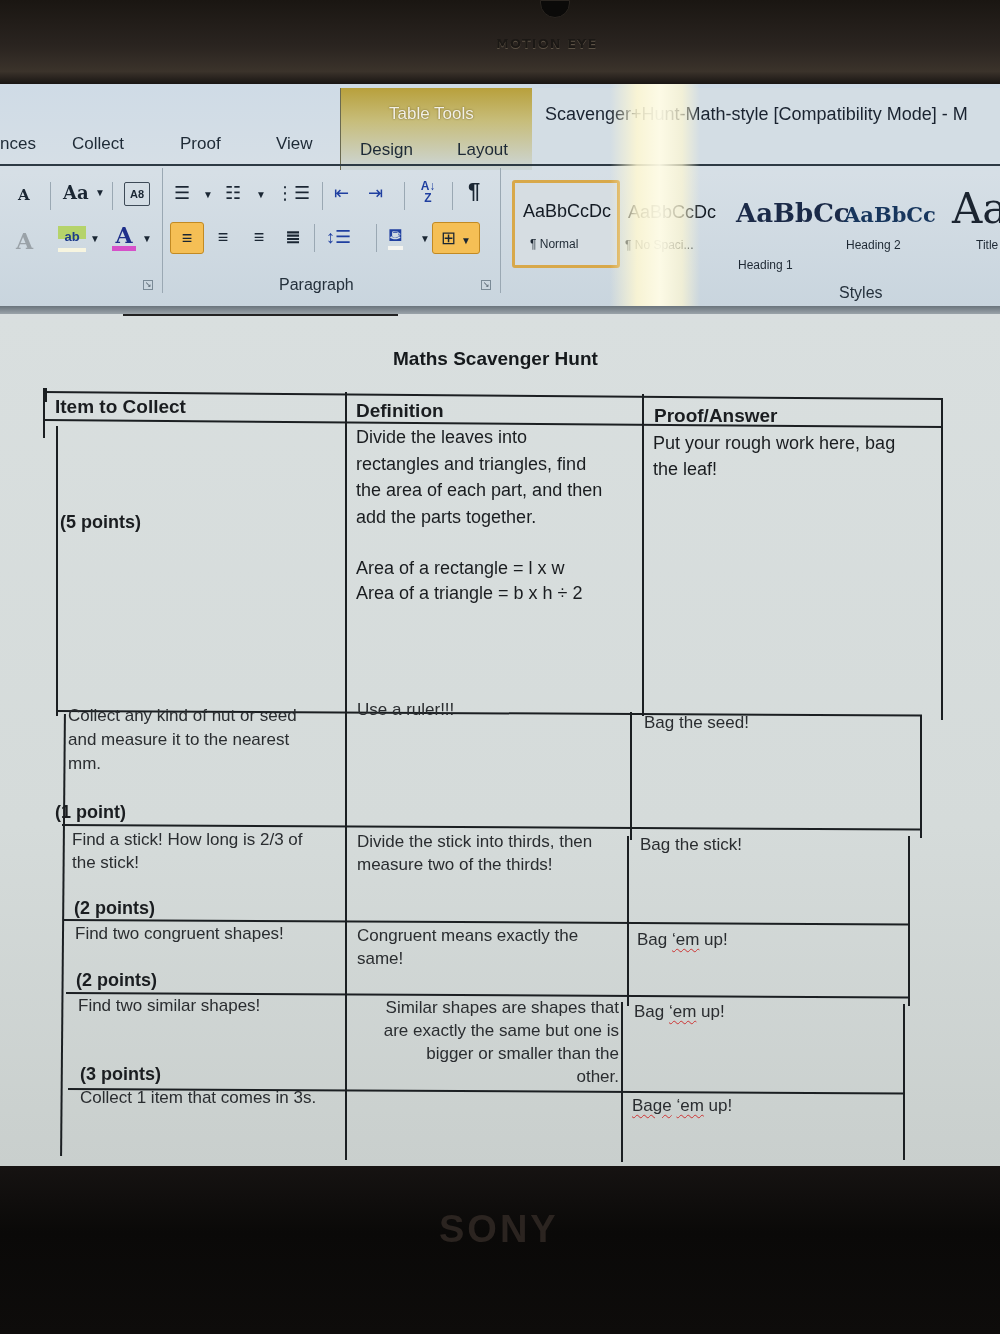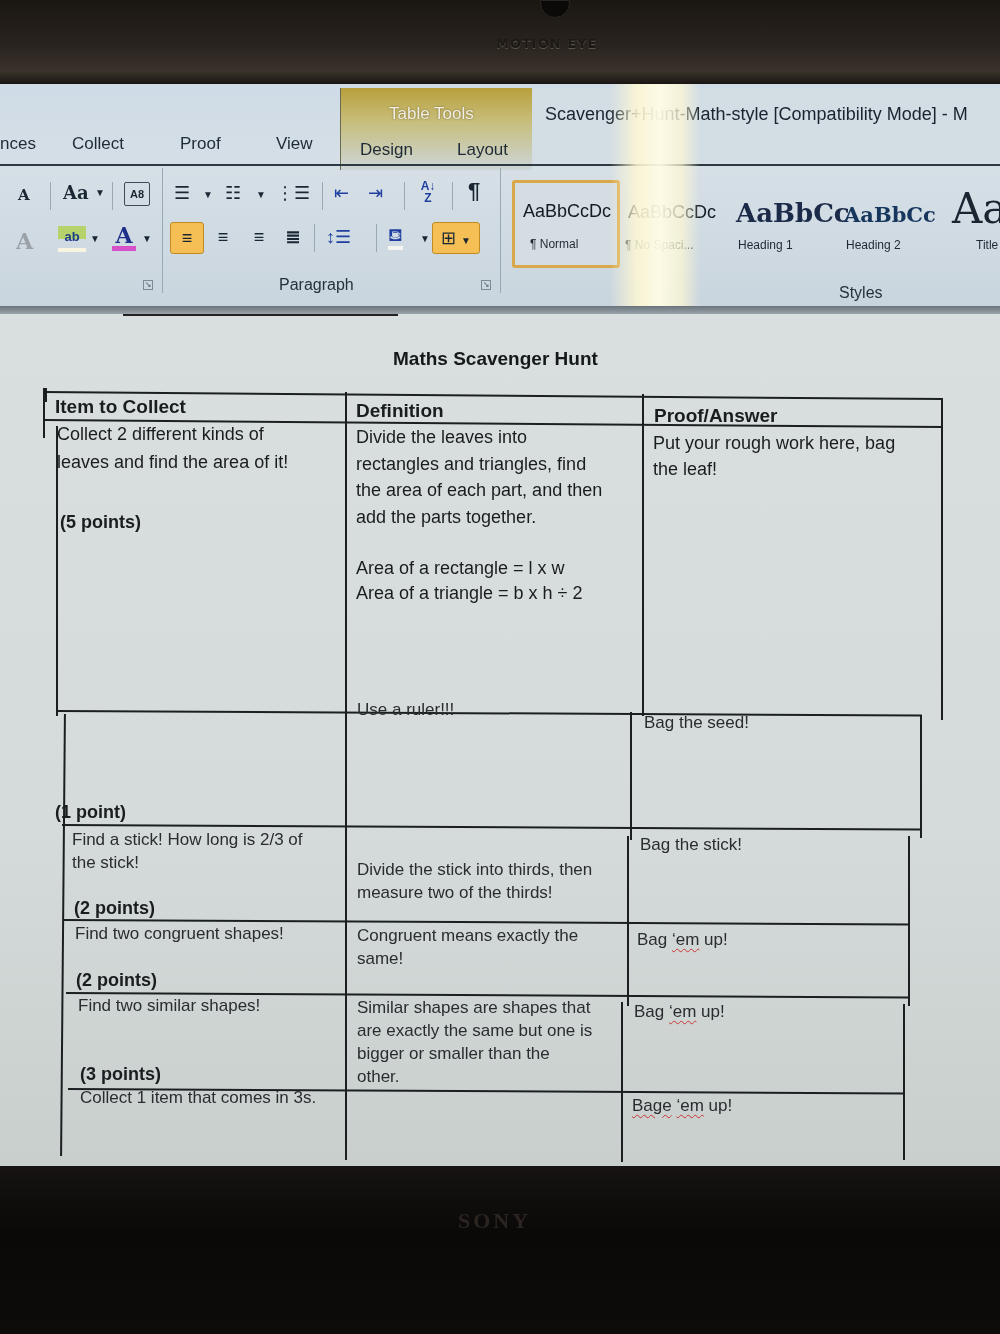--- a/index.html
+++ b/index.html
@@ -8,22 +8,22 @@
 
   
   .bezel-top { position: absolute; left: 0; top: 0; width: 1000px; height: 84px;
     background: linear-gradient(180deg, #1a1612 0%, #2a2420 55%, #3b332b 85%, #191513 100%); }
   .camera { position: absolute; left: 540px; top: 0; width: 30px; height: 18px; border-radius: 0 0 15px 15px;
     background: #0b0a09; border: 1px solid #2a2520; }
   .bezel-label { position: absolute; left: 496px; top: 36px; font-size: 13px; font-weight: bold;
     letter-spacing: 1px; color: #1b1815; text-shadow: 0 1px 0 #5c5245; font-family: "DejaVu Sans", sans-serif; }
   .bezel-bottom { position: absolute; left: 0; top: 1166px; width: 1000px; height: 168px;
     background: linear-gradient(180deg, #161312 0%, #0a0908 40%, #0e0c0b 100%); }
-  .brand { position: absolute; left: 458px; top: 1208px; font-family: Liberation Serif, serif; font-weight: bold;
-    font-size: 22px; letter-spacing: 3px; color: #2b2420; }
+  .brand { position: absolute; left: 439px; top: 1208px; font-family: Liberation Sans, sans-serif; font-weight: bold;
+    font-size: 38px; letter-spacing: 3px; color: #2b2420; }
 
   
   .screen { position: absolute; left: 0; top: 84px; width: 1000px; height: 1082px; overflow: hidden;
     background: #cfd8dc; }
 
   
   .ribbon { position: absolute; left: 0; top: 0; width: 1000px; height: 222px;
     background: linear-gradient(180deg, #cfdbe6 0%, #d6dfe6 40%, #c9d5de 100%); }
   .tabbar { position: absolute; left: 0; top: 0; width: 1000px; height: 78px; }
   .tab { position: absolute; top: 50px; font-size: 17px; color: #1e2a36; }
@@ -142,21 +142,21 @@
       <div class="style-tile sel" style="left:2px; width:108px;">
         <div class="style-sample" style="left:8px; top:18px; font-size:18px;">AaBbCcDc</div>
         <div class="style-name" style="left:15px; top:54px;">¶ Normal</div>
       </div>
       <div class="style-tile" style="left:118px; width:106px;">
         <div class="style-sample" style="left:0px; font-size:18px;">AaBbCcDc</div>
         <div class="style-name" style="left:-3px;">¶ No Spaci...</div>
       </div>
       <div class="style-tile" style="left:226px; width:100px;">
         <div class="style-sample" style="left:0px; top:18px; font-size:26px; font-family:'DejaVu Serif',serif; font-weight:bold; color:#1b2a48;">AaBbCc</div>
-        <div class="style-name" style="left:2px;">Heading 1</div>
+        <div class="style-name" style="left:2px;margin-top:20px;">Heading 1</div>
       </div>
       <div class="style-tile" style="left:334px; width:100px;">
         <div class="style-sample" style="left:0px; top:22px; font-size:21px; font-family:'DejaVu Serif',serif; font-weight:bold; color:#17365d;">AaBbCc</div>
         <div class="style-name" style="left:2px;">Heading 2</div>
       </div>
       <div class="style-tile" style="left:442px; width:60px;">
         <div class="style-sample" style="left:0px; top:4px; font-size:42px; font-family:'DejaVu Serif',serif; color:#1b2430;">Aa</div>
         <div class="style-name" style="left:24px;">Title</div>
       </div>
     </div>
@@ -190,52 +190,53 @@
       <div class="line" style="left:56px; top:396px; width:866px; height:2px; transform:rotate(0.3deg); transform-origin:left;"></div>
       <div class="line" style="left:62px; top:510px; width:858px; height:2px; transform:rotate(0.3deg); transform-origin:left;"></div>
       <div class="line" style="left:64px; top:605px; width:846px; height:2px; transform:rotate(0.3deg); transform-origin:left;"></div>
       <div class="line" style="left:66px; top:678px; width:842px; height:2px; transform:rotate(0.3deg); transform-origin:left;"></div>
       <div class="line" style="left:68px; top:774px; width:836px; height:2px; transform:rotate(0.3deg); transform-origin:left;"></div>
 
       <div class="cell hdr" style="left:55px; top:80px;">Item to Collect</div>
       <div class="cell hdr" style="left:356px; top:84px;">Definition</div>
       <div class="cell hdr" style="left:654px; top:89px;">Proof/Answer</div>
 
-      <div class="cell" style="left:57px; top:106px; width:280px; line-height:28px;">Collect 2 different kinds of
-leaves and find the area of it!</div>
       <div class="cell pts" style="left:60px; top:196px;">(5 points)</div>
       <div class="cell" style="left:356px; top:110px; width:285px; line-height:26.5px;">Divide the leaves into
 rectangles and triangles, find
 the area of each part, and then
 add the parts together.</div>
       <div class="cell" style="left:356px; top:242px; width:285px; line-height:25px;">Area of a rectangle = l x w
 Area of a triangle = b x h ÷ 2</div>
       <div class="cell" style="left:653px; top:116px; width:285px; line-height:26px;">Put your rough work here, bag
 the leaf!</div>
 
+      <div class="cell sm" style="left:68px; top:390px; width:275px; line-height:24px;">Collect any kind of nut or seed
+and measure it to the nearest
+mm.</div>
       <div class="cell pts" style="left:55px; top:486px;">(1 point)</div>
       <div class="cell sm" style="left:357px; top:384px;">Use a ruler!!!</div>
       <div class="cell sm" style="left:644px; top:397px;">Bag the seed!</div>
 
       <div class="cell sm" style="left:72px; top:514px; width:275px;">Find a stick! How long is 2/3 of
 the stick!</div>
       <div class="cell pts" style="left:74px; top:582px;">(2 points)</div>
-      <div class="cell sm" style="left:357px; top:516px; width:270px;margin-top:28px;">Divide the stick into thirds, then
+      <div class="cell sm" style="left:357px; top:516px; width:270px;">Divide the stick into thirds, then
 measure two of the thirds!</div>
       <div class="cell sm" style="left:640px; top:519px;">Bag the stick!</div>
 
       <div class="cell sm" style="left:75px; top:608px;">Find two congruent shapes!</div>
       <div class="cell pts" style="left:76px; top:654px;">(2 points)</div>
       <div class="cell sm" style="left:357px; top:610px; width:265px;">Congruent means exactly the
 same!</div>
       <div class="cell sm" style="left:637px; top:614px;"><span>Bag </span><span class="squiggle">‘em</span><span> up!</span></div>
 
       <div class="cell sm" style="left:78px; top:680px;">Find two similar shapes!</div>
       <div class="cell pts" style="left:80px; top:748px;">(3 points)</div>
-      <div class="cell sm" style="left:357px; top:682px; width:262px;">Similar shapes are shapes that
+      <div class="cell sm" style="left:357px; top:682px; width:262px;text-align:right;">Similar shapes are shapes that
 are exactly the same but one is
 bigger or smaller than the
 other.</div>
       <div class="cell sm" style="left:634px; top:686px;"><span>Bag </span><span class="squiggle">‘em</span><span> up!</span></div>
 
       <div class="cell sm" style="left:80px; top:772px;">Collect 1 item that comes in 3s.</div>
       <div class="cell sm" style="left:632px; top:780px;"><span class="squiggle">Bage</span><span> </span><span class="squiggle">‘em</span><span> up!</span></div>
     </div>
   </div>
 </div>

